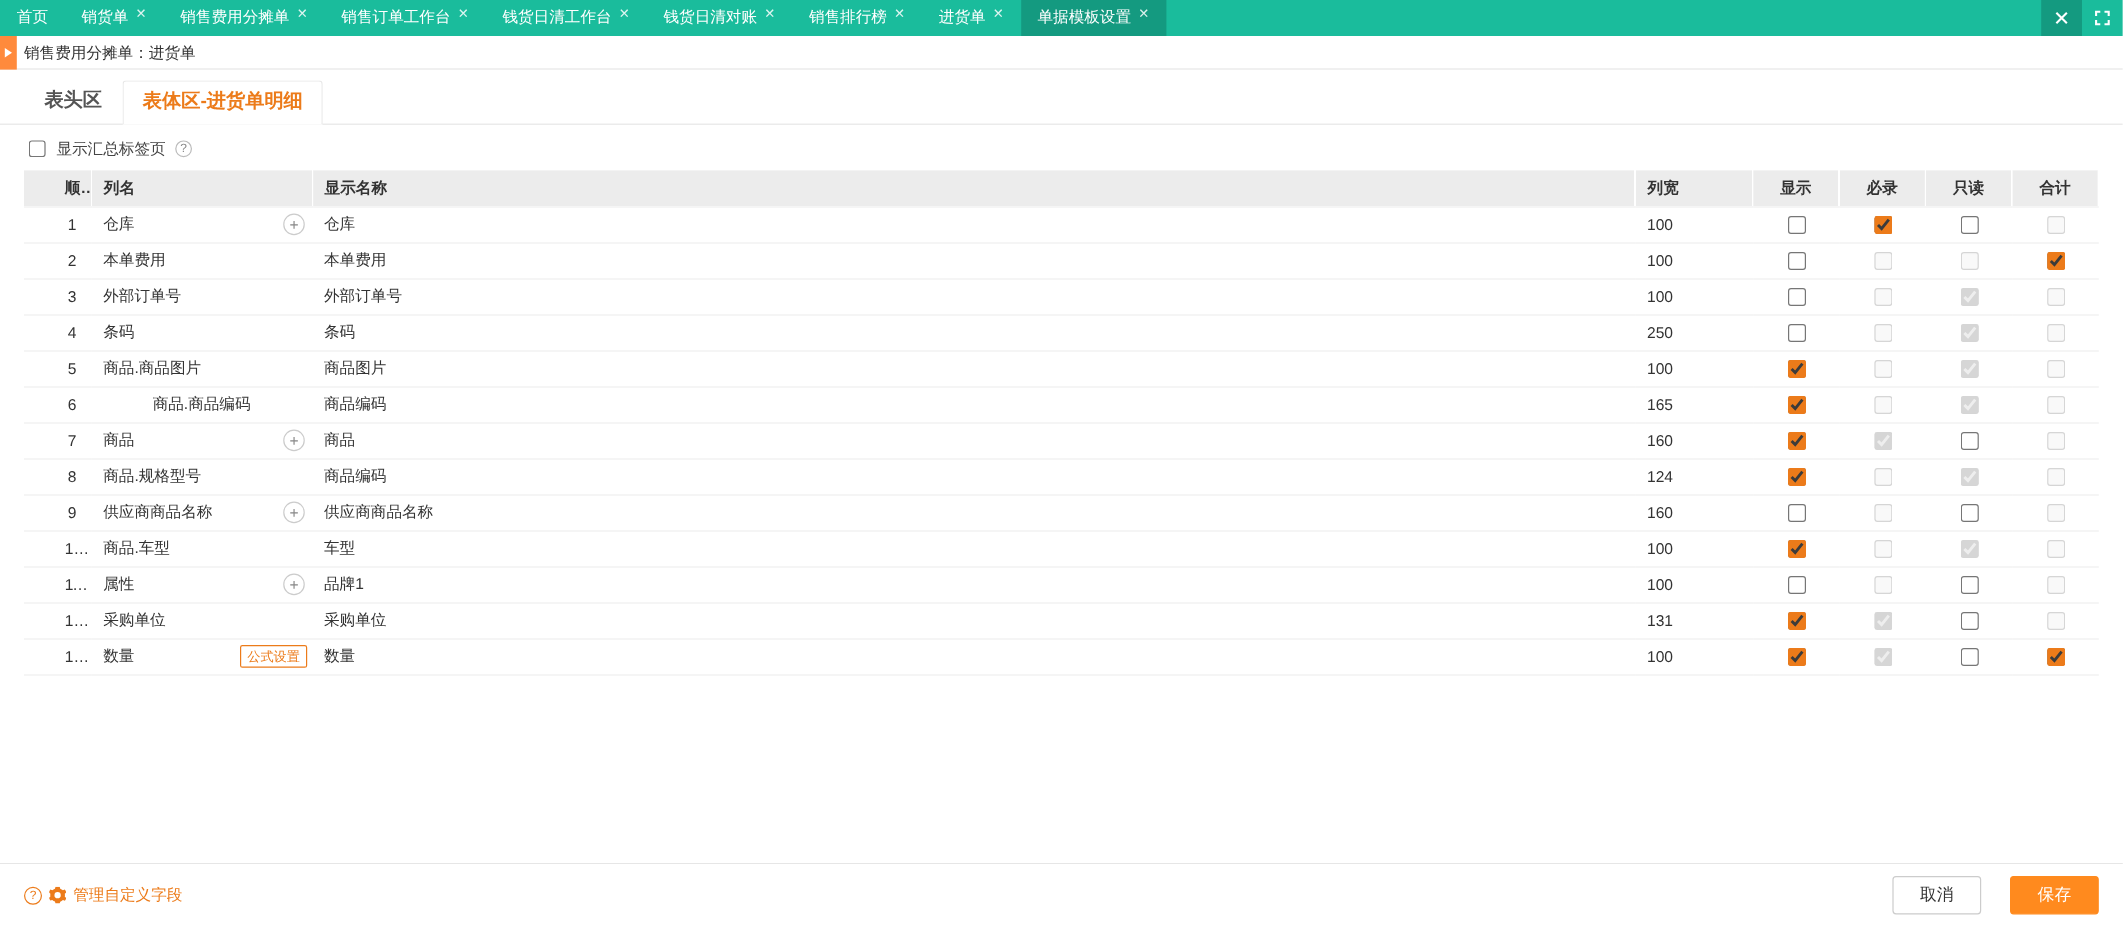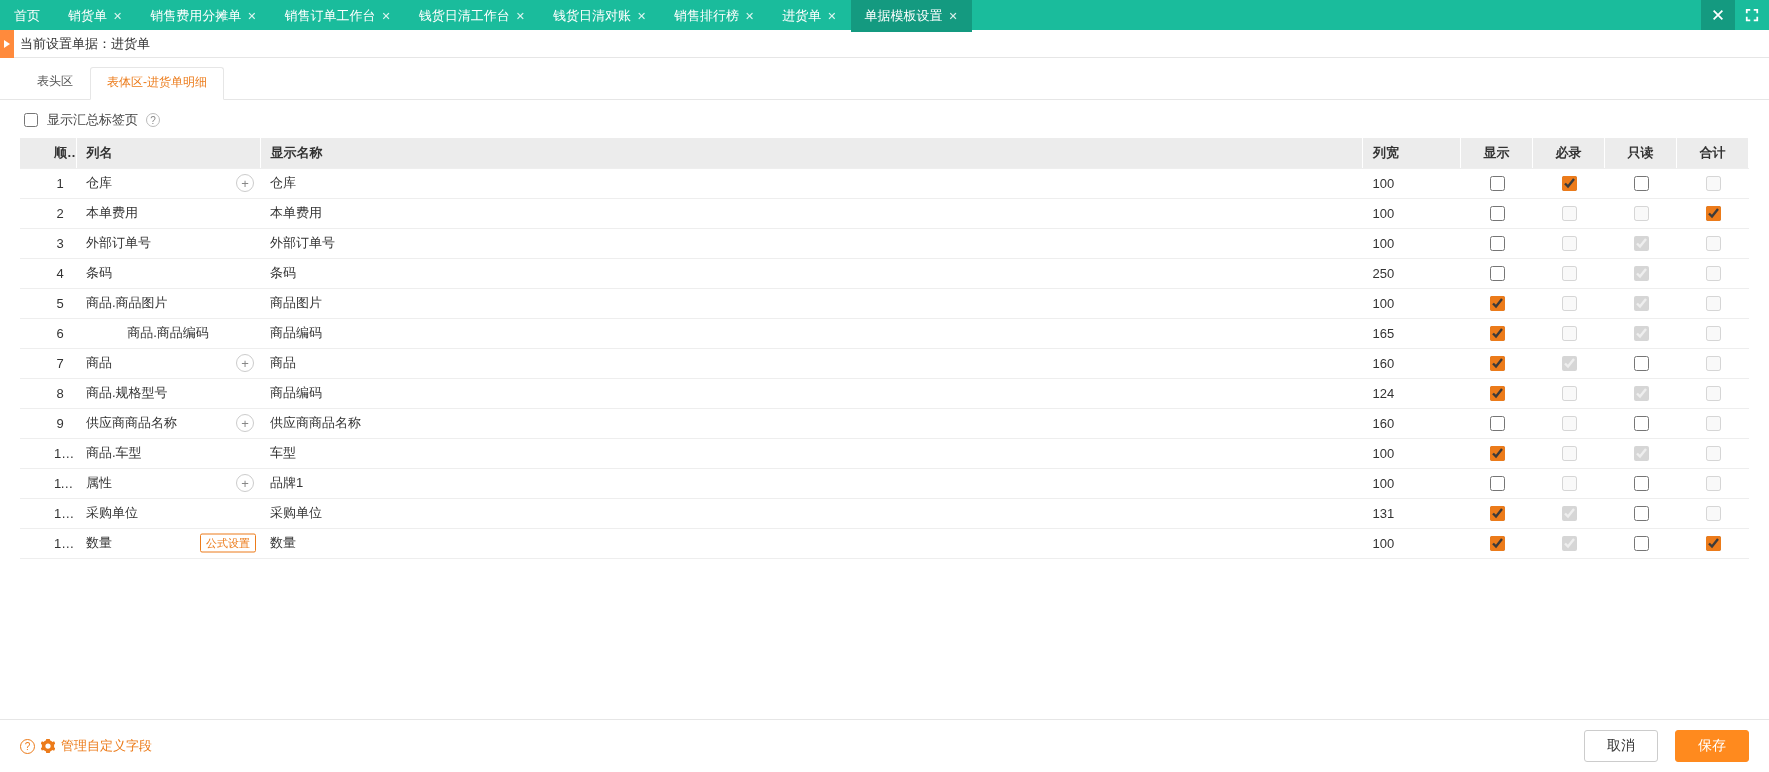--- a/index.html
+++ b/index.html
@@ -27,22 +27,22 @@
   
   .topbar{
     display:flex;
     align-items:stretch;
     background:var(--teal);
     color:#fff;
     height:30px;
     position:relative;
   }
   .topbar .tab{
-    display:flex;align-items:center;
-    padding:16px 14px;
+    display:flex;
+    padding:5px 14px;
     font-size:13px;
     white-space:nowrap;
     cursor:pointer;
     position:relative;
   }
   .topbar .tab.active{background:var(--teal-dark);}
   .topbar .tab .close{
     margin-left:6px;font-size:11px;opacity:.85;
   }
   .topbar .right-icons{
@@ -72,24 +72,25 @@
 
   
   .subtabs{
     display:flex;align-items:flex-end;
     padding:8px 20px 0 20px;
     border-bottom:1px solid var(--border);
     gap:0;
   }
   .subtabs .st{
     padding:6px 16px 8px;
-    font-size:12px;
+    font-size:16px;
     color:#555;
     cursor:pointer;
     border:1px solid transparent;
+    font-weight:bold;
   }
   .subtabs .st.active{
     color:var(--orange-dark);
     border:1px solid var(--border);
     border-bottom:1px solid #fff;
     margin-bottom:-1px;
     border-radius:3px 3px 0 0;
     background:#fff;
   }
 
@@ -186,28 +187,28 @@
     display:inline-flex;align-items:center;justify-content:center;
     font-size:10px;color:var(--orange-dark);
   }
   .footer .gear{
     width:14px;height:14px;display:inline-flex;
   }
   .footer .gear svg{width:14px;height:14px;fill:var(--orange-dark);}
   .footer .link{
     color:var(--orange-dark);cursor:pointer;font-size:13px;
   }
-  .footer .btns{margin-left:auto;display:flex;gap:17px;}
+  .footer .btns{margin-left:auto;display:flex;gap:4px;}
   .footer .btn{
     min-width:74px;height:32px;border-radius:3px;
     display:flex;align-items:center;justify-content:center;
     font-size:14px;cursor:pointer;
   }
   .footer .btn.cancel{border:1px solid #ccc;background:#fff;color:#333;}
-  .footer .btn.save{background:#ff8a1e;color:#fff;border:1px solid #ff8a1e;}
+  .footer .btn.save{background:#ff8a1e;color:#fff;border:1px solid #ff8a1e;margin-left:20px;}
 
   
   .spacer{height:56px;}
 </style>
 </head>
 <body>
 
 <div class="topbar" id="topbar">
 
   <div class="tab">
@@ -258,21 +259,21 @@
     </div>
   </div>
 </div>
 
 <div class="crumb">
   <span class="chev">
     <svg viewBox="0 0 10 10">
         <path d="M2 1 L8 5 L2 9 Z"></path>
       </svg>
   </span>
-  <span class="txt">当前设置单据：进货单</span>
+  <span class="txt">销售费用分摊单：进货单</span>
 </div>
 
 <div class="subtabs" id="subtabs">
     <div class="st">表头区</div>
     <div class="st active">表体区-进货单明细</div>
   </div>
 
 <div class="optrow">
   <input type="checkbox" id="optSummary" style="">
   <label for="optSummary">显示汇总标签页</label>

